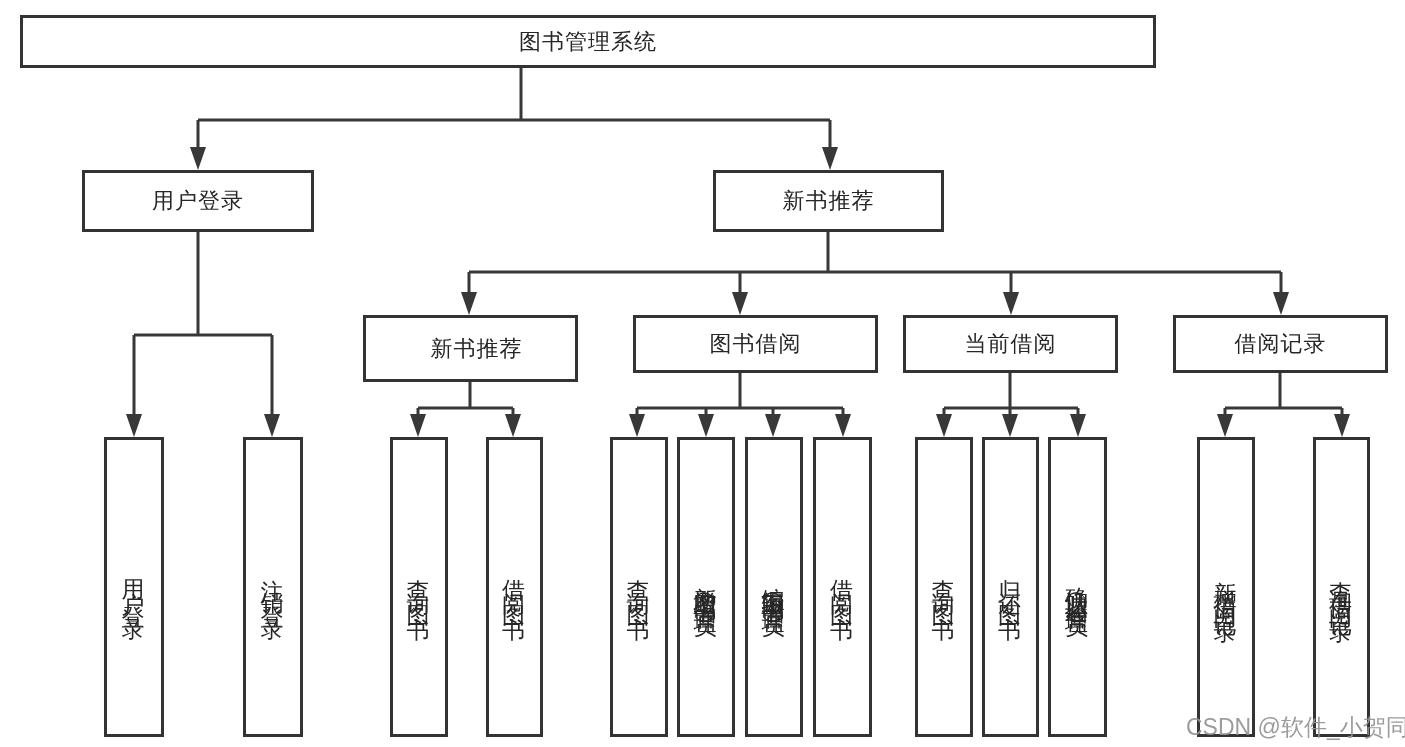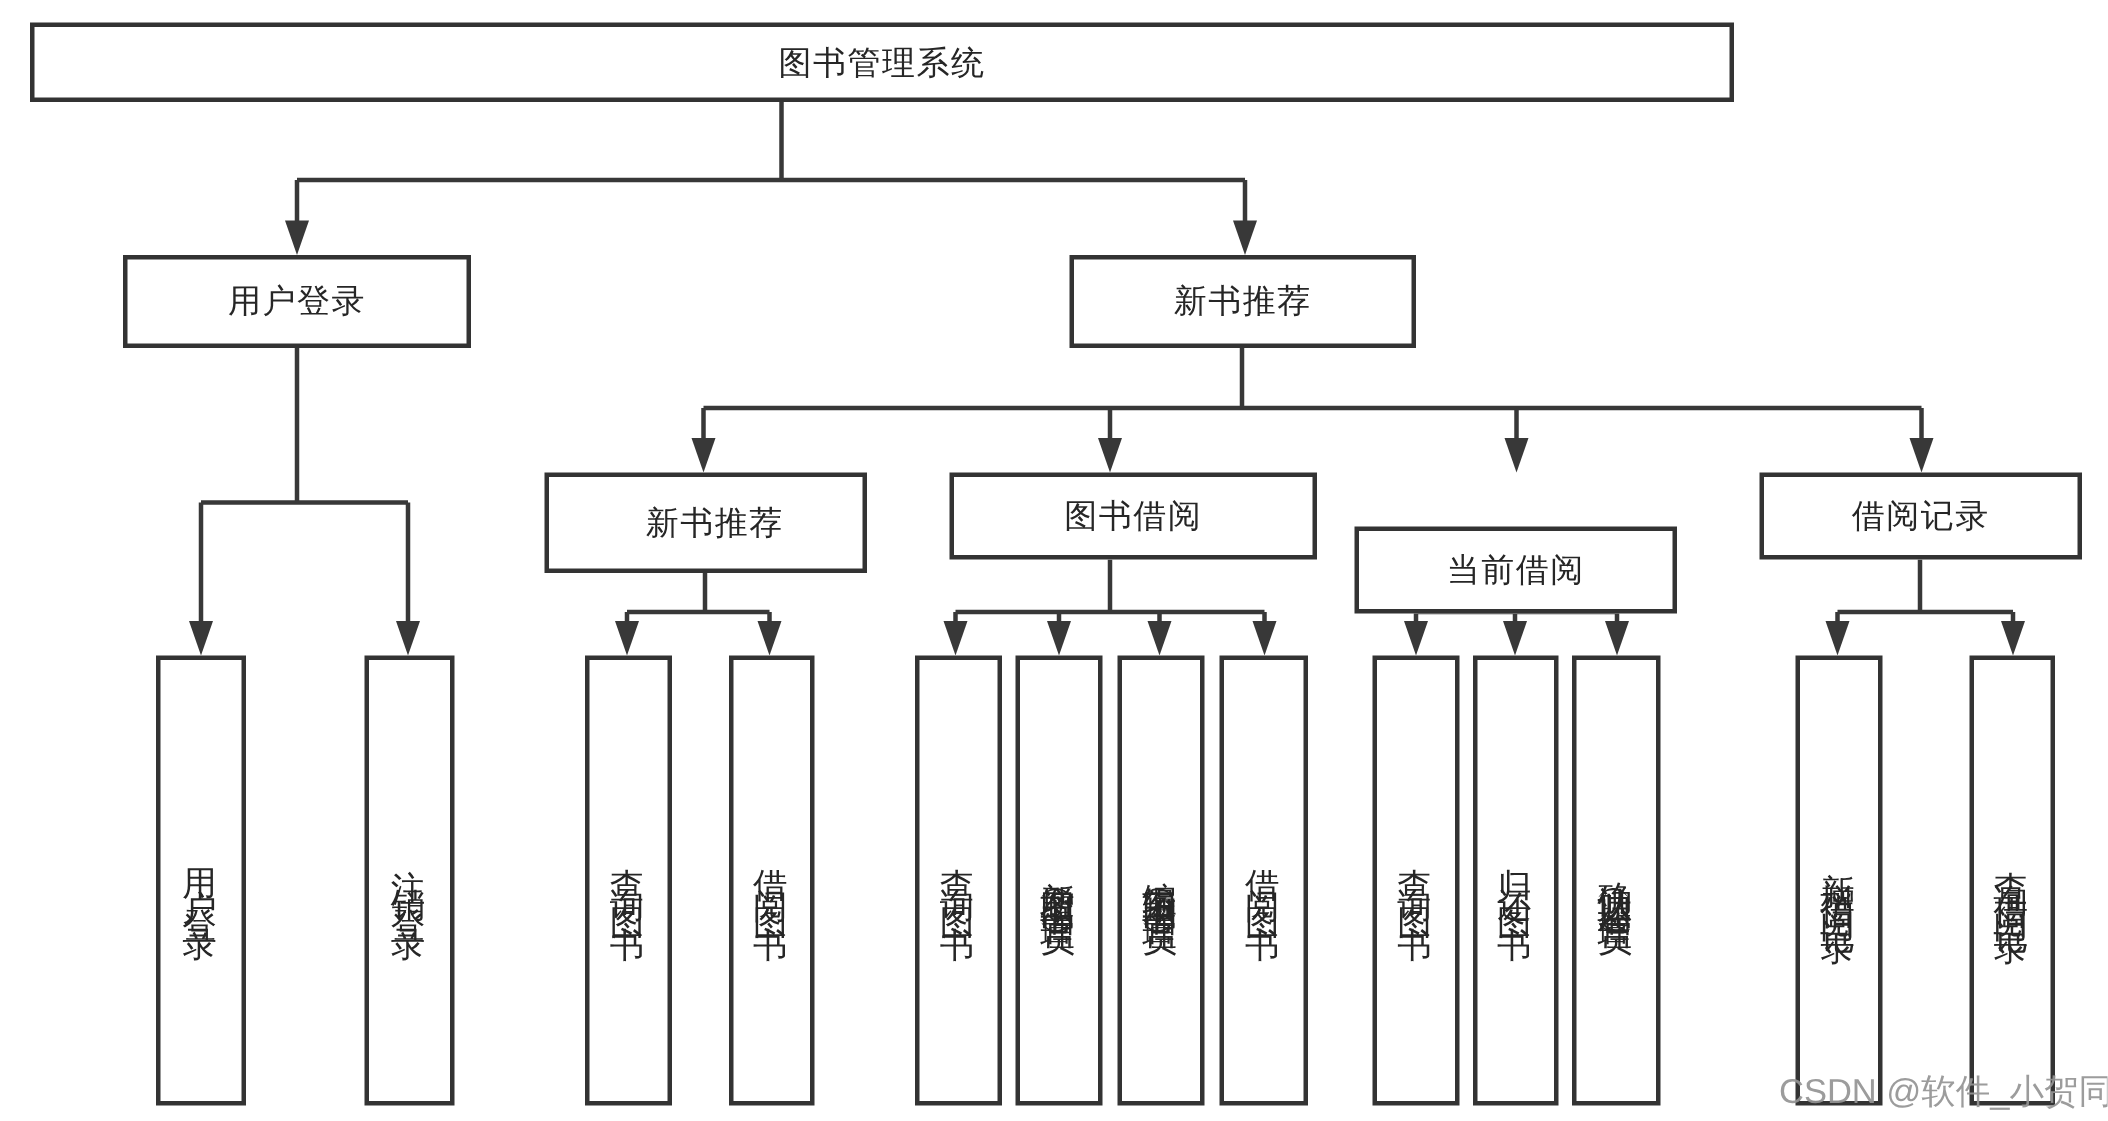--- a/index.html
+++ b/index.html
@@ -77,21 +77,21 @@
   <div class="node h" style="left:713px;top:170px;width:231px;height:62px;">
     <span>新书推荐</span>
   </div>
 
   <div class="node h" style="left:363px;top:315px;width:215px;height:67px;padding-left:12px;">
     <span>新书推荐</span>
   </div>
   <div class="node h" style="left:633px;top:315px;width:245px;height:58px;">
     <span>图书借阅</span>
   </div>
-  <div class="node h" style="left:903px;top:315px;width:215px;height:58px;margin-top:36px;">
+  <div class="node h" style="left:903px;top:315px;width:215px;height:58px;">
     <span>当前借阅</span>
   </div>
   <div class="node h" style="left:1173px;top:315px;width:215px;height:58px;">
     <span>借阅记录</span>
   </div>
 
   <div class="node leaf ls-4" style="left:104px;top:437px;width:60px;height:300px;">
     <span>用户登录</span>
   </div>
   <div class="node leaf ls-4" style="left:243px;top:437px;width:60px;height:300px;">

